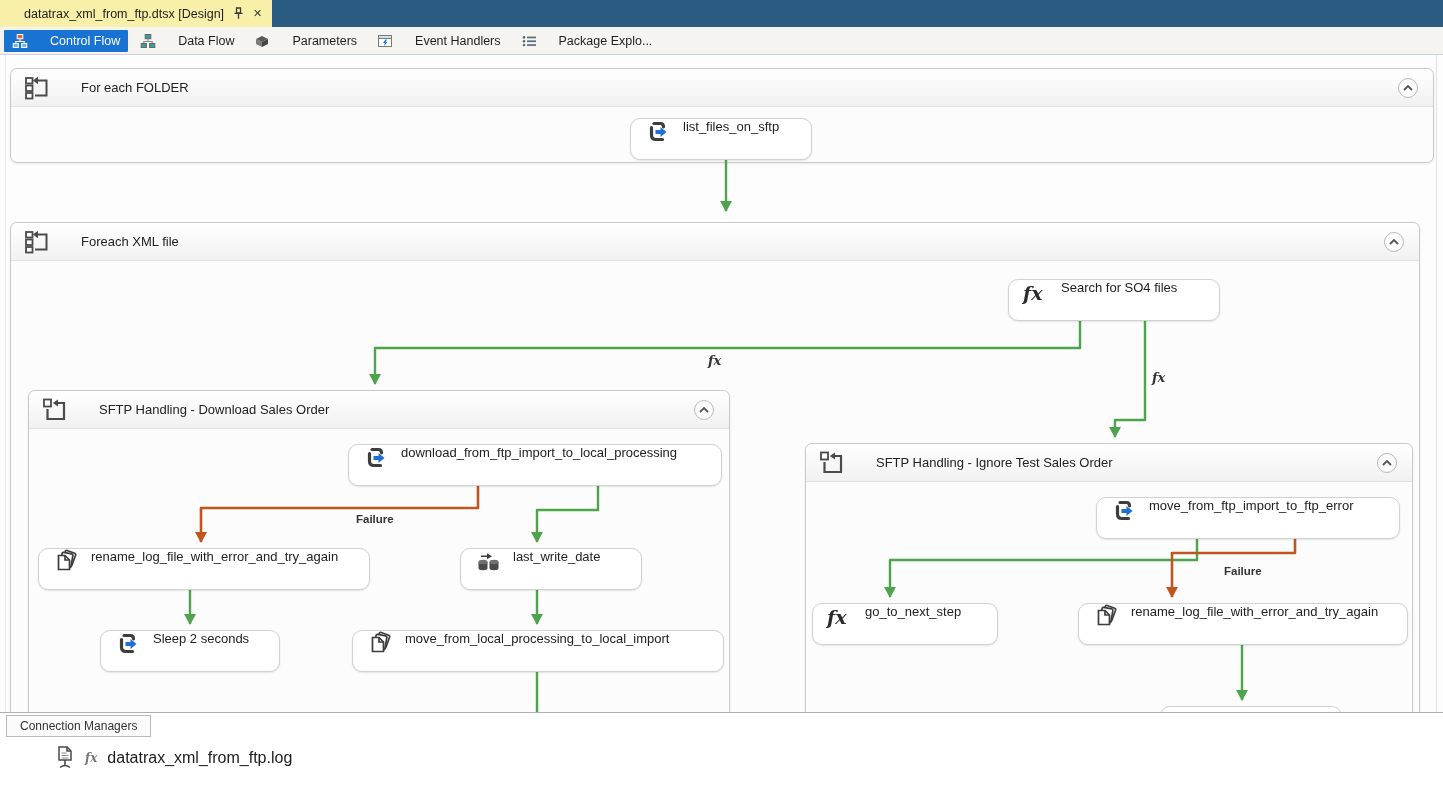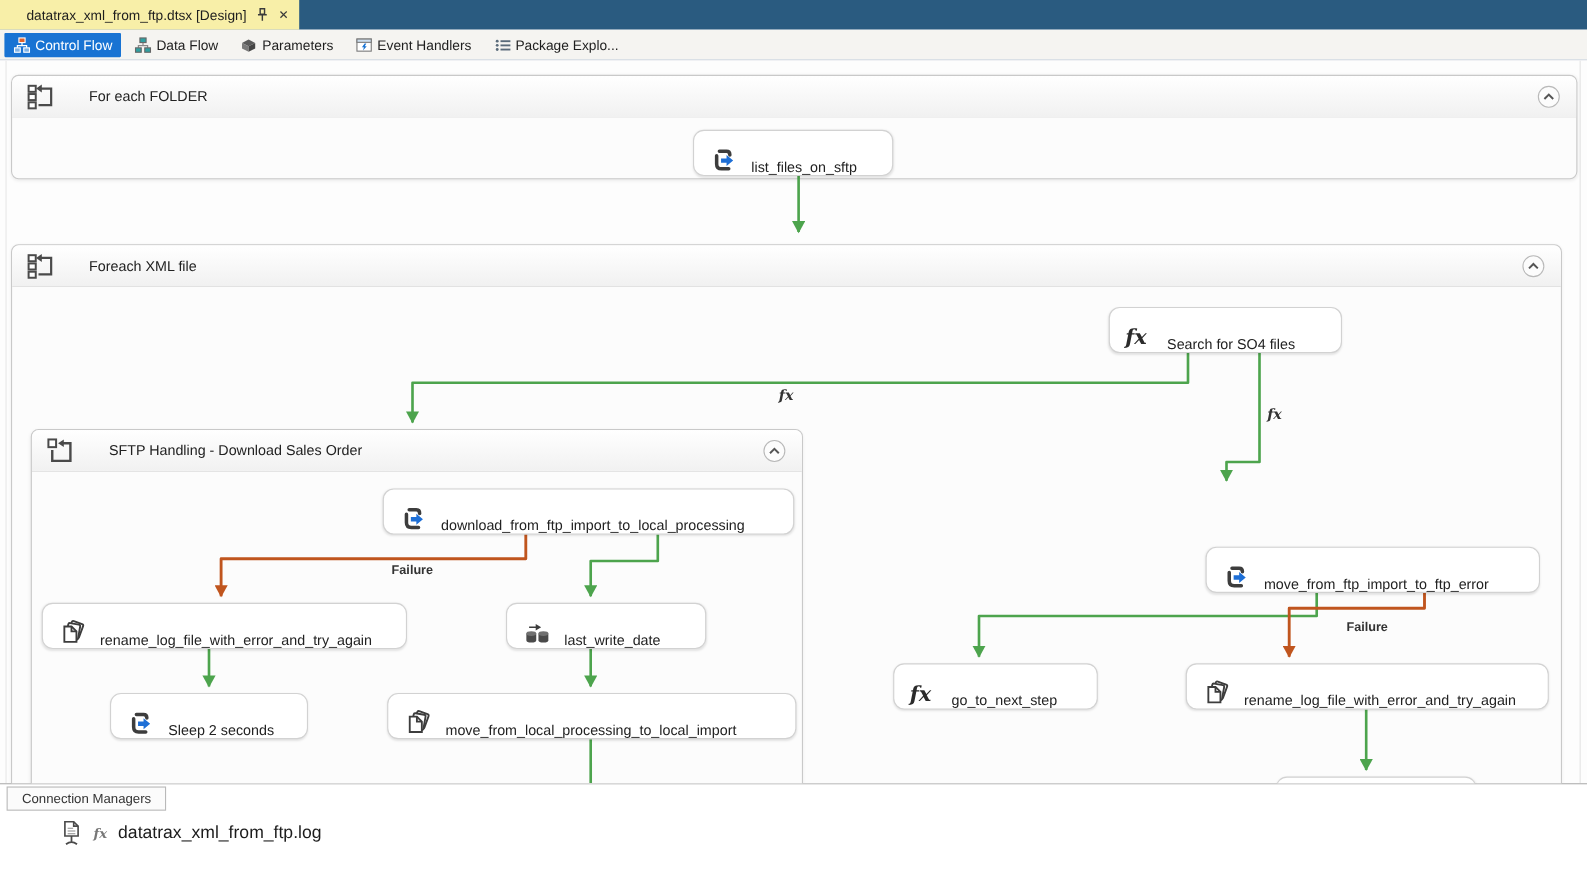--- a/index.html
+++ b/index.html
@@ -16,38 +16,38 @@
 
   
   .doc-strip{position:absolute;left:0;top:0;width:1443px;height:27px;background:var(--tab-strip,#2a5b80);}
   .doc-tab{position:absolute;left:0;top:0;height:27px;display:flex;align-items:center;gap:9px;
            padding:0 10px 0 24px;background:var(--document-tab,#f8efa8);color:#1e1e1e;font-size:12.5px;}
   .doc-tab .close-x{font-size:11px;color:#3a3a3a;cursor:default;}
 
   
   .designer-bar{position:absolute;left:0;top:27px;width:1443px;height:28px;background:#f5f4f1;
                 border-bottom:1px solid #c9d2de;display:flex;align-items:center;gap:4px;padding:0 4px;}
-  .dtab{display:flex;align-items:center;gap:4px;padding:3px 8px;font-size:12.5px;color:#1e1e1e;border-radius:1px;}
+  .dtab{display:flex;align-items:center;gap:22px;padding:3px 8px;font-size:12.5px;color:#1e1e1e;border-radius:1px;}
   .dtab.selected{background:var(--active-tab,#1873d3);color:#fff;}
   .dtab .ico{display:inline-flex;width:16px;height:16px;}
 
   
   .canvas{position:absolute;left:0;top:55px;width:1443px;height:657px;background:#fdfdfd;overflow:hidden;}
   .canvas-left-line{position:absolute;left:5px;top:0;bottom:0;width:1px;background:#e8e8e8;}
   .canvas-right-line{position:absolute;left:1436px;top:0;bottom:0;width:1px;background:#e3e3e3;}
 
   .ssis-container{position:absolute;background:#fcfcfc;border:1px solid #c9c9c9;border-radius:7px;
                   box-shadow:0 1px 3px rgba(0,0,0,.07);}
   .chead{position:relative;height:38px;display:flex;align-items:center;gap:30px;padding:0 12px;
          background:linear-gradient(#ffffff,#f1f1f1);border-bottom:1px solid #e2e2e2;border-radius:7px 7px 0 0;}
   .cicon{display:inline-flex;width:28px;height:28px;flex:0 0 auto;}
   .ctitle{font-size:13px;color:#222;}
   .collapse-btn{position:absolute;right:14px;top:8px;width:22px;height:22px;padding:0;border:0;background:transparent;cursor:default;}
 
-  .task{position:absolute;height:42px;display:flex;align-items:flex-end;gap:12px;padding:0 14px;
+  .task{position:absolute;height:42px;display:flex;align-items:flex-start;gap:12px;padding:0 14px;
         background:#fff;border:1px solid #d2d2d2;border-radius:10px;box-shadow:0 1px 2px rgba(0,0,0,.10);z-index:6;}
   .task .ticon{display:inline-flex;width:26px;height:26px;flex:0 0 auto;}
   .task .tlabel{font-size:13px;color:#222;white-space:nowrap;}
   .fx-glyph{font-family:"DejaVu Serif",serif;font-style:italic;font-weight:bold;font-size:19px;color:#2b2b2b;line-height:26px;}
 
   .edges{position:absolute;left:0;top:0;z-index:5;pointer-events:none;}
   .edge-green{stroke:var(--success-arrow,#4da44d);stroke-width:2.4;fill:none;stroke-linejoin:round;}
   .edge-red{stroke:var(--failure-arrow,#c0551e);stroke-width:2.6;fill:none;stroke-linejoin:round;}
   .head-green{fill:var(--success-arrow,#4da44d);}
   .head-red{fill:var(--failure-arrow,#c0551e);}
@@ -206,20 +206,38 @@
         <span class="ctitle">SFTP Handling - Download Sales Order</span>
         <button class="collapse-btn">
           <svg width="22" height="22" viewBox="0 0 22 22">
               <circle cx="11" cy="11" r="9.5" fill="#fcfcfc" stroke="#b9b9b9"></circle>
               <path d="M7 13 l4 -4 4 4" stroke="#555" fill="none" stroke-width="1.8"></path>
             </svg>
         </button>
       </div>
     </div>
 
+    <div class="ssis-container" style="left:805px;top:388px;width:608px;height:324px;z-index:2;">
+      <div class="chead">
+        <span class="cicon">
+          <svg viewBox="0 0 28 28">
+              <rect x="3" y="3.5" width="7" height="7" fill="#fff" stroke="#4a4a4a" stroke-width="1.8"></rect>
+              <path d="M16 7 H23 V23 H6.5 V13" fill="none" stroke="#4a4a4a" stroke-width="2.2"></path>
+              <path d="M17 3.6 V10.4 L11.8 7 Z" fill="#4a4a4a"></path>
+            </svg>
+        </span>
+        <span class="ctitle">SFTP Handling - Ignore Test Sales Order</span>
+        <button class="collapse-btn">
+          <svg width="22" height="22" viewBox="0 0 22 22">
+              <circle cx="11" cy="11" r="9.5" fill="#fcfcfc" stroke="#b9b9b9"></circle>
+              <path d="M7 13 l4 -4 4 4" stroke="#555" fill="none" stroke-width="1.8"></path>
+            </svg>
+        </button>
+      </div>
+    </div>
 
     <svg class="edges" width="1443" height="657" viewBox="0 0 1443 657">
       <defs>
         <marker id="ag" markerUnits="userSpaceOnUse" markerWidth="12" markerHeight="12" refX="10" refY="6" orient="auto">
           <path class="head-green" d="M0,0 L11,6 L0,12 Z"></path>
         </marker>
         <marker id="ar" markerUnits="userSpaceOnUse" markerWidth="12" markerHeight="12" refX="10" refY="6" orient="auto">
           <path class="head-red" d="M0,0 L11,6 L0,12 Z"></path>
         </marker>
       </defs>

